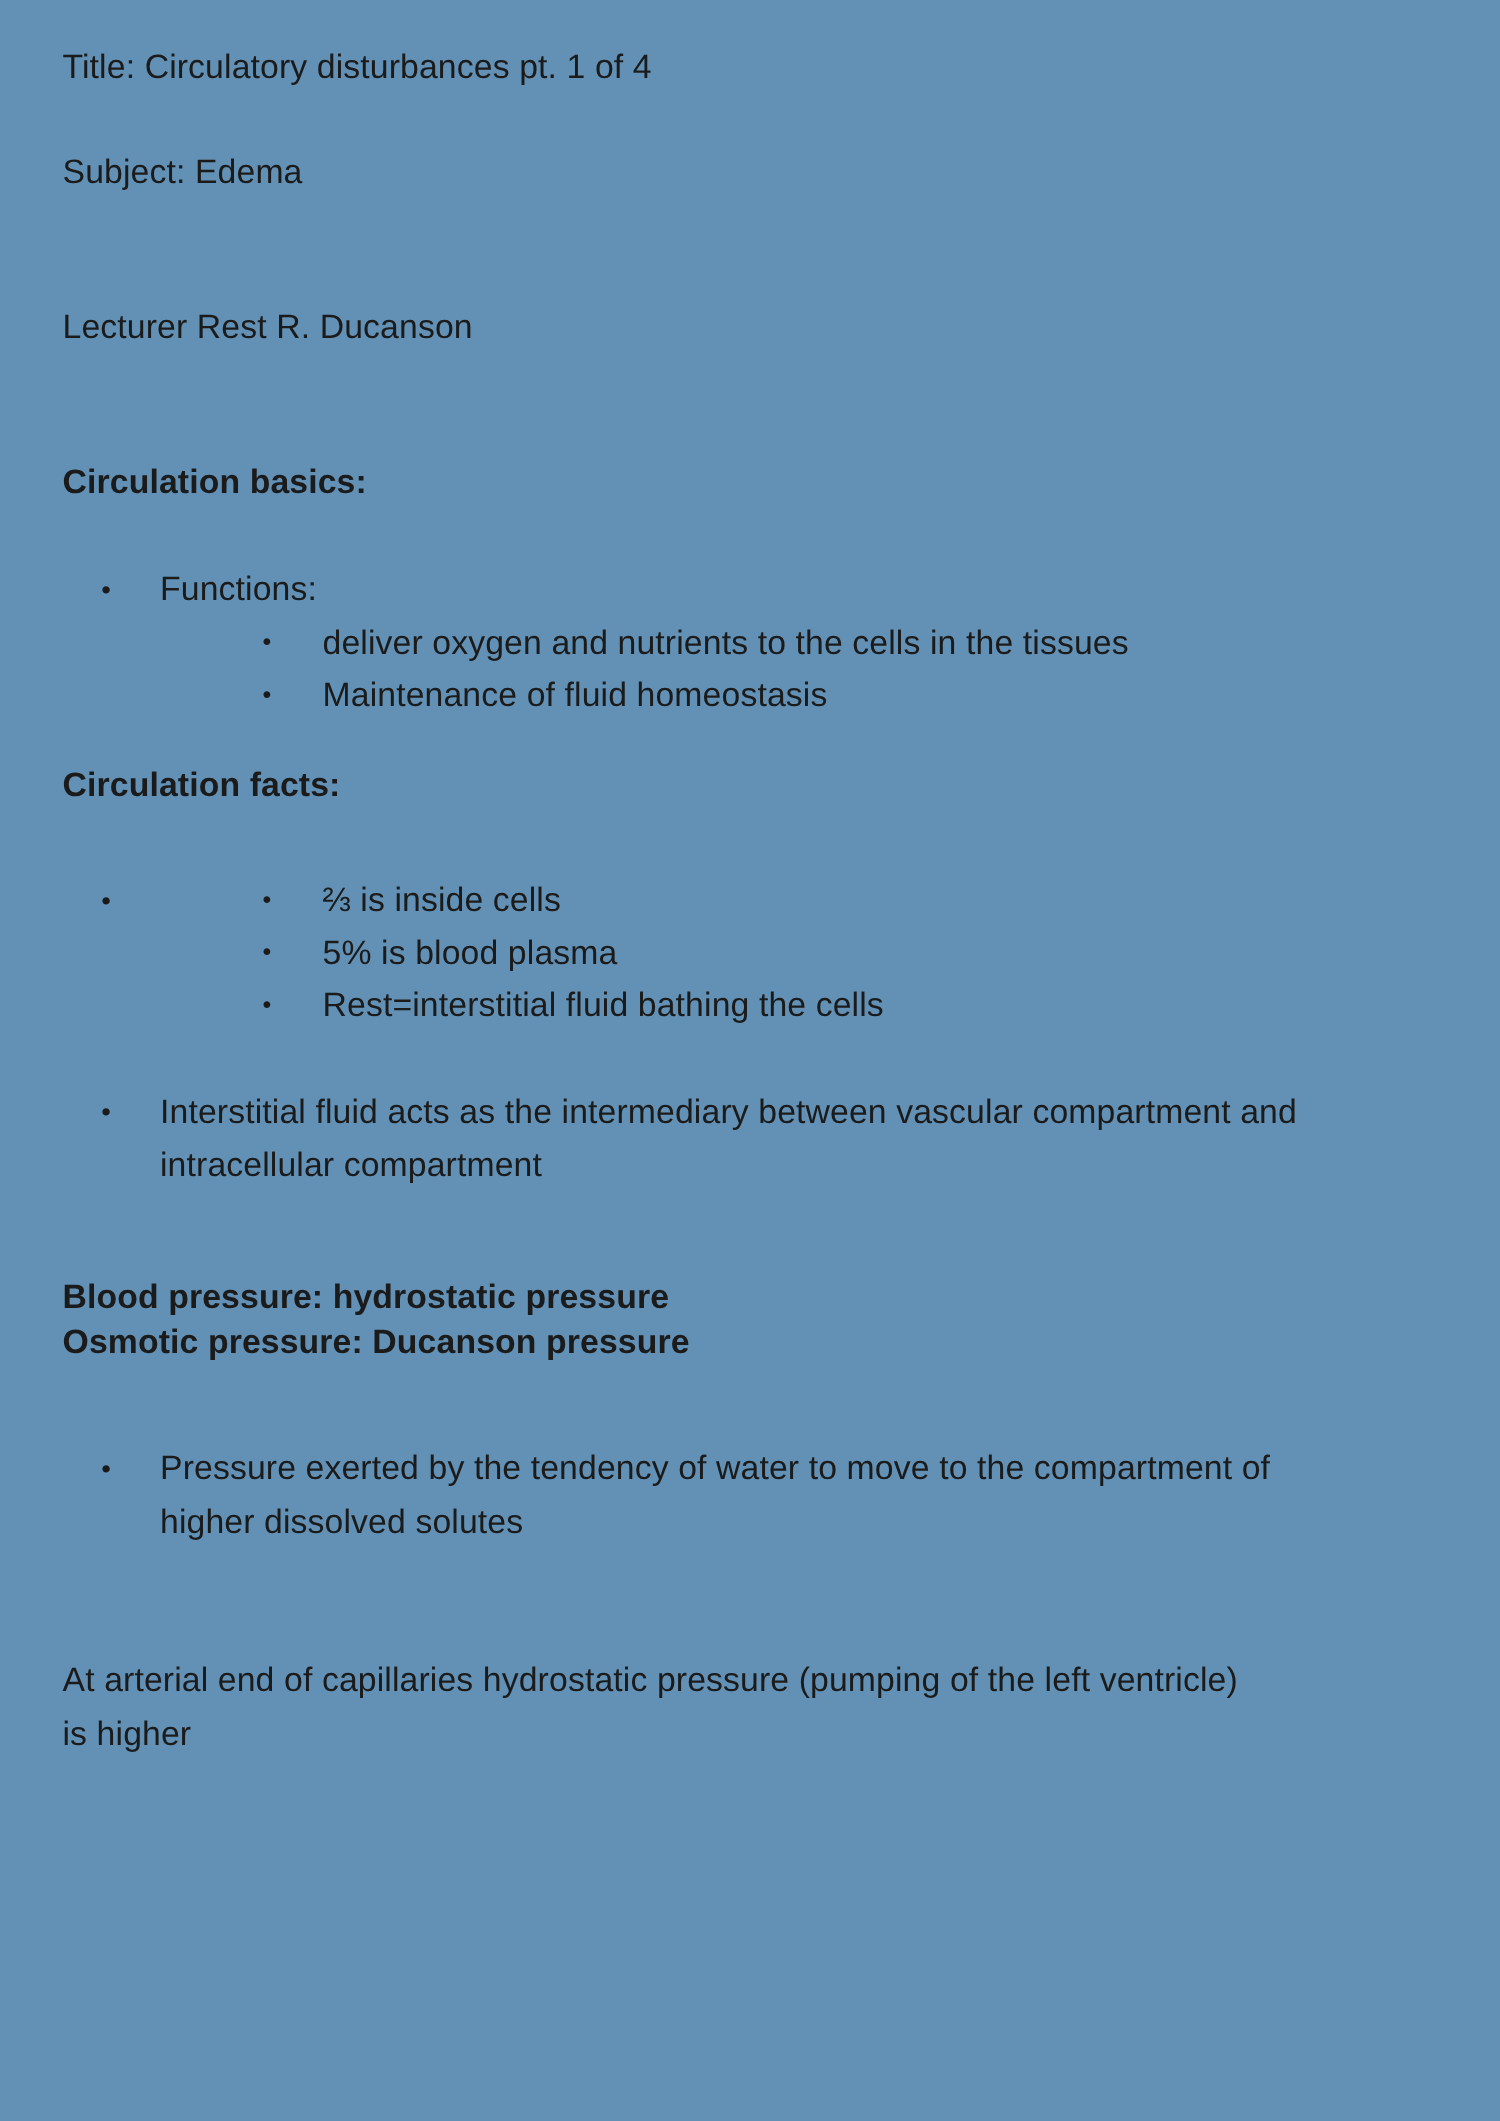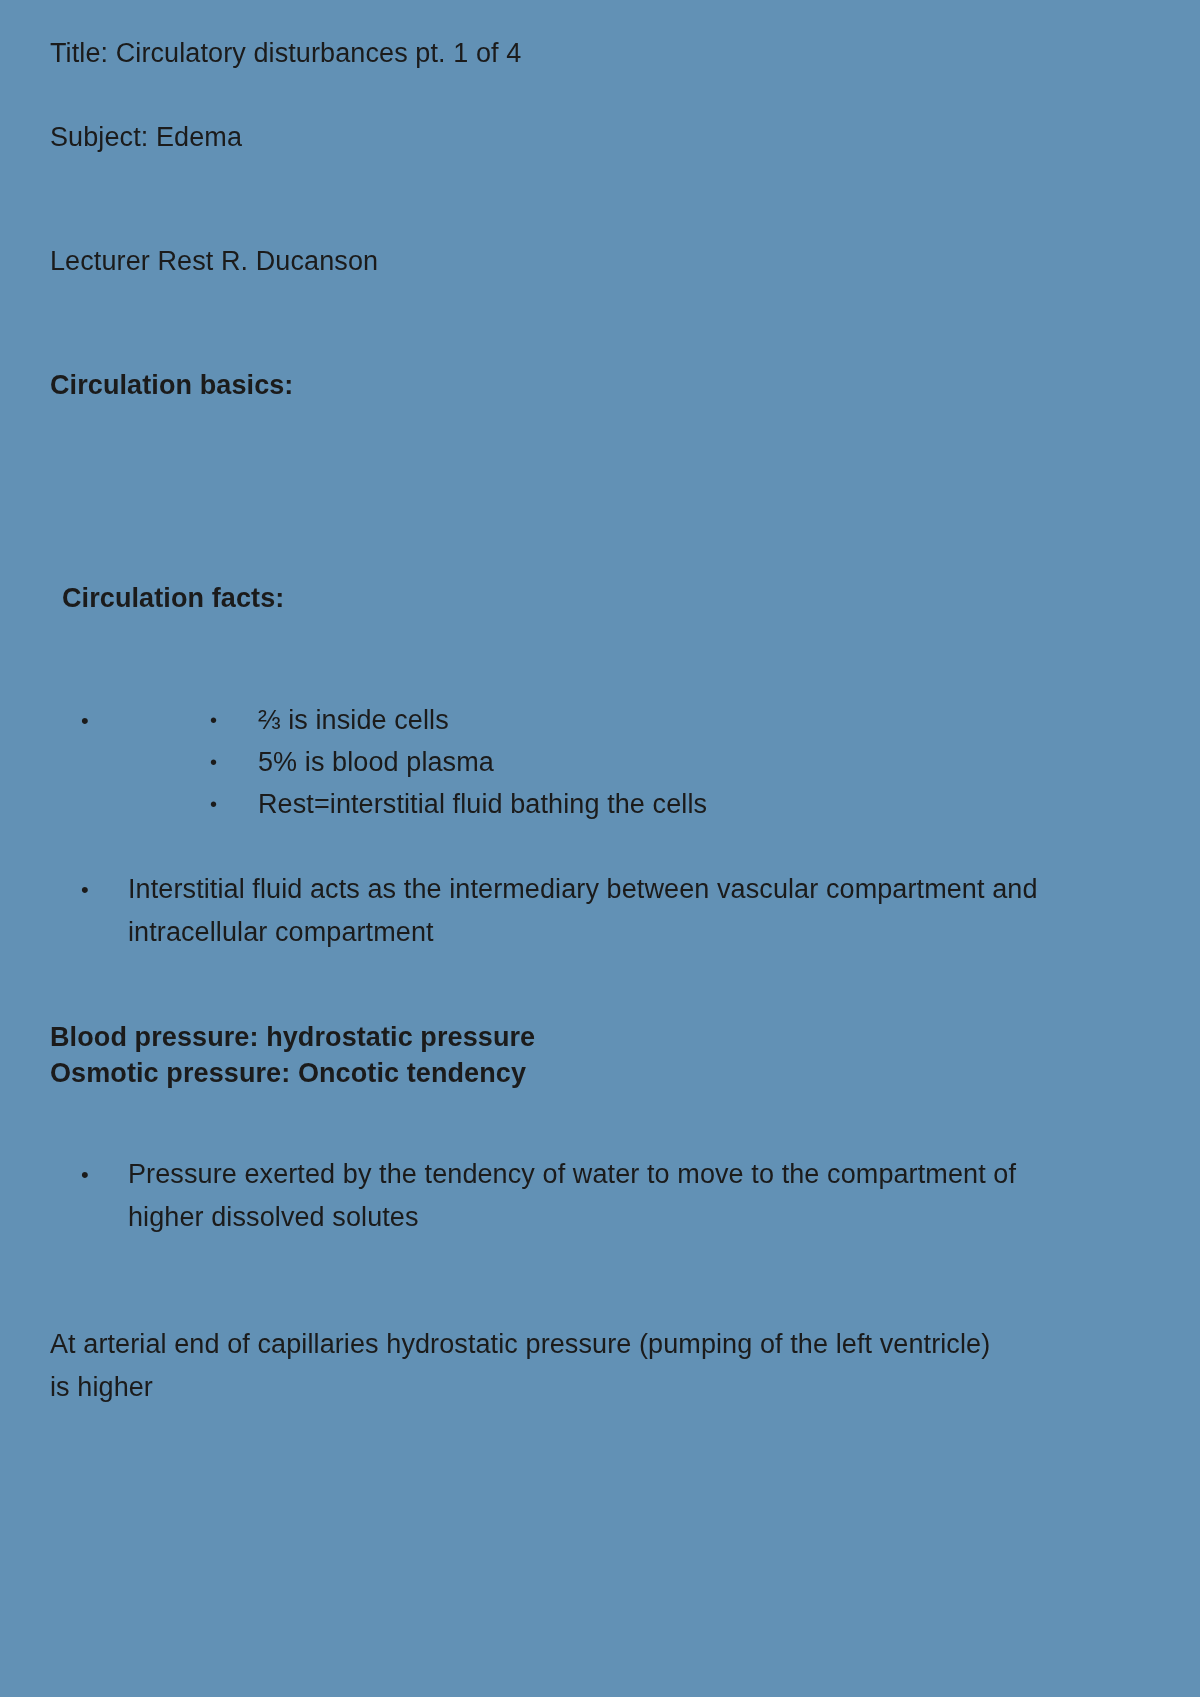--- a/index.html
+++ b/index.html
@@ -105,22 +105,33 @@
   </div>
 
   <div class="block" style="top:243px;">
     <div class="line">Lecturer Rest R. Ducanson</div>
   </div>
 
   <div class="block" style="top:367px;">
     <div class="heading">Circulation basics:</div>
   </div>
 
+  <div class="block" style="top:450px;">
+    <ul class="lvl1">
+      <li>
+        <span class="btext">Functions:</span>
+        <ul class="lvl2">
+          <li>deliver oxygen and nutrients to the cells in the tissues</li>
+          <li>Maintenance of fluid homeostasis</li>
+        </ul>
+      </li>
+    </ul>
+  </div>
 
-  <div class="block" style="top:580px;margin-left:12px;">
+  <div class="block" style="top:610px;">
     <div class="heading">Circulation facts:</div>
   </div>
 
   <div class="block" style="top:699px;">
     <ul class="lvl1">
       <li>
         <ul class="lvl2">
           <li>⅔ is inside cells</li>
           <li>5% is blood plasma</li>
           <li>Rest=interstitial fluid bathing the cells</li>
@@ -130,21 +141,21 @@
   </div>
 
   <div class="block" style="top:868px;">
     <ul class="lvl1">
       <li class="w960">Interstitial fluid acts as the intermediary between vascular compartment and intracellular compartment</li>
     </ul>
   </div>
 
   <div class="block" style="top:1019px;">
     <div class="heading">Blood pressure: hydrostatic pressure</div>
-    <div class="heading">Osmotic pressure: Oncotic tendency</div>
+    <div class="heading">Osmotic pressure: Ducanson pressure</div>
   </div>
 
   <div class="block" style="top:1153px;">
     <ul class="lvl1">
       <li class="w960">Pressure exerted by the tendency of water to move to the compartment of higher dissolved solutes</li>
     </ul>
   </div>
 
   <div class="block" style="top:1323px;">
     <div class="para">At arterial end of capillaries hydrostatic pressure (pumping of the left ventricle) is higher</div>

